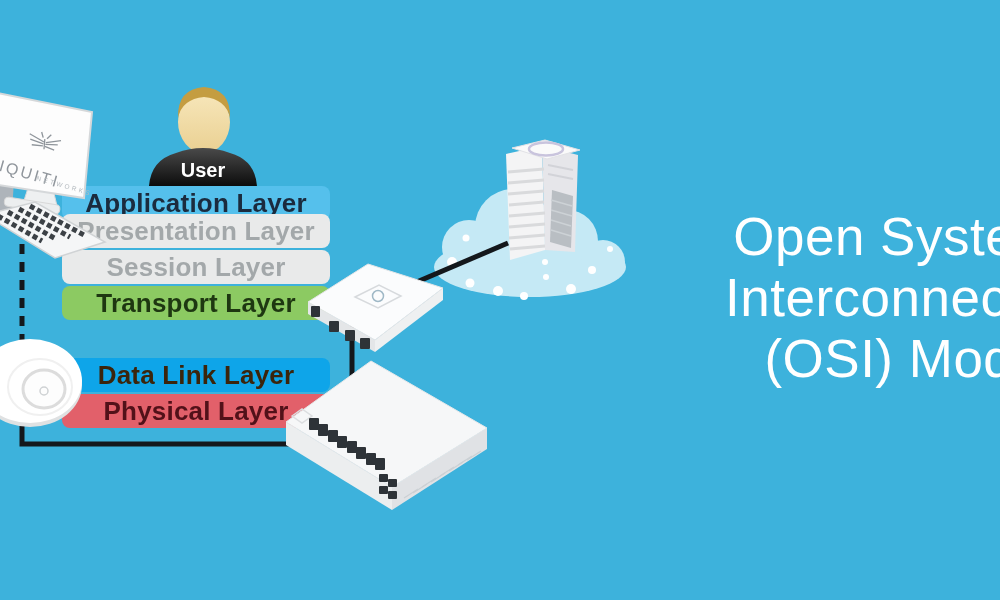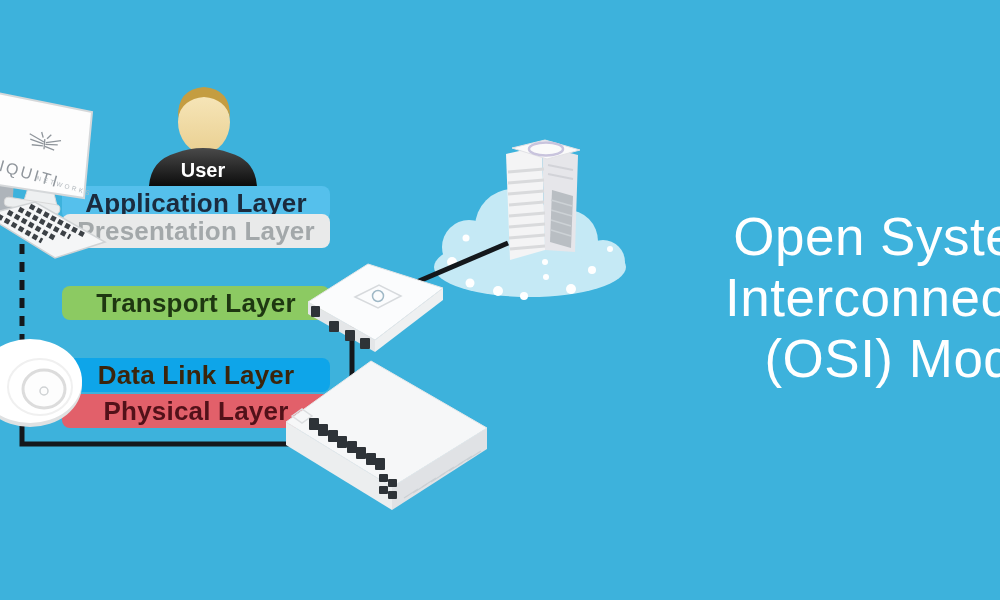--- a/index.html
+++ b/index.html
@@ -50,20 +50,21 @@
       <ellipse cx="204" cy="122" rx="26" ry="31" fill="url(#gSkin)"></ellipse>
       <path d="M178,118 Q177,89 204,87 Q231,89 230,118 Q226,99 204,97 Q182,99 178,118 Z" fill="#c49d41"></path>
       <path d="M149,186 Q151,160 176,153 Q203,143 230,153 Q255,160 257,186 Z" fill="url(#gShoulder)"></path>
       <text x="203" y="177" text-anchor="middle" font-size="20" font-weight="bold" fill="#ffffff">User</text>
     </g>
   </svg>
 
   <div class="layers">
     <div class="layer-bar" style="top: 186px; background: rgb(85, 192, 236); color: rgb(27, 43, 62);">Application Layer</div>
     <div class="layer-bar" style="top: 214px; background: rgb(233, 234, 234); color: rgb(163, 168, 170);">Presentation Layer</div>
+    <div class="layer-bar" style="top: 250px; background: rgb(233, 234, 234); color: rgb(163, 168, 170);">Session Layer</div>
     <div class="layer-bar" style="top: 286px; background: rgb(140, 202, 98); color: rgb(30, 55, 17);">Transport Layer</div>
     <div class="layer-bar" style="top: 358px; background: #0ea5e9; color: rgb(59, 37, 12);">Data Link Layer</div>
     <div class="layer-bar" style="top: 394px; background: rgb(226, 96, 106); color: rgb(82, 17, 25);">Physical Layer</div>
   </div>
 
   <svg id="scene-svg" width="1000" height="600" viewBox="0 0 1000 600">
 
     <g fill="#c5e9f5">
       <ellipse cx="530" cy="267" rx="96" ry="30"></ellipse>
       <circle cx="469" cy="247" r="27"></circle>

